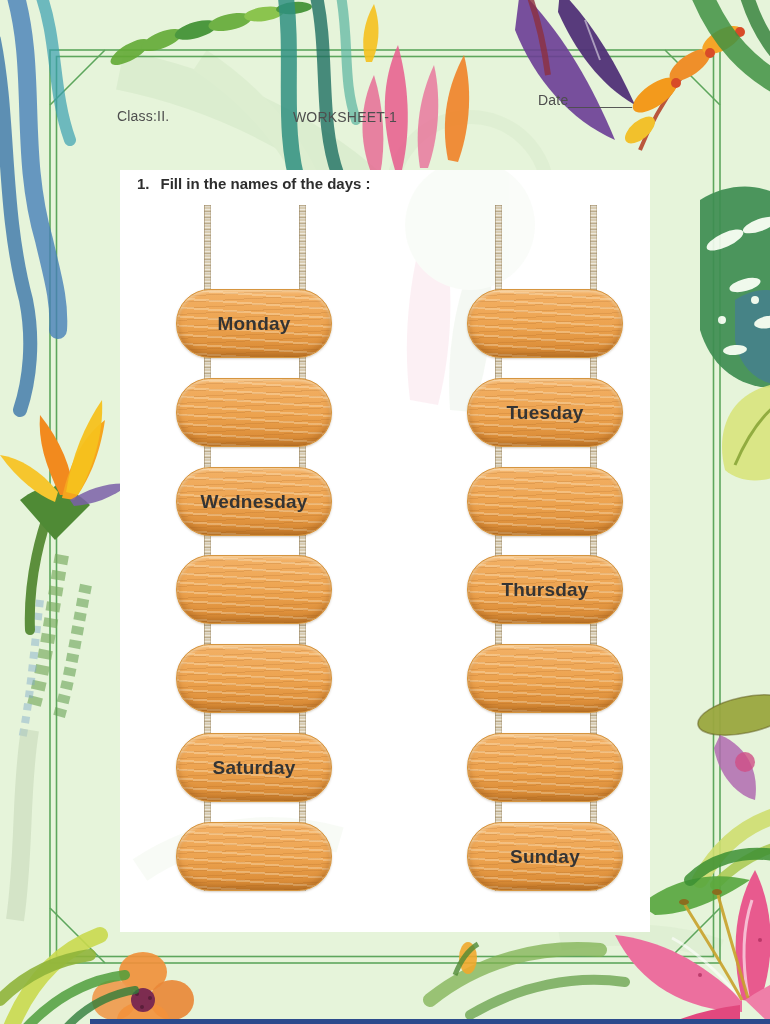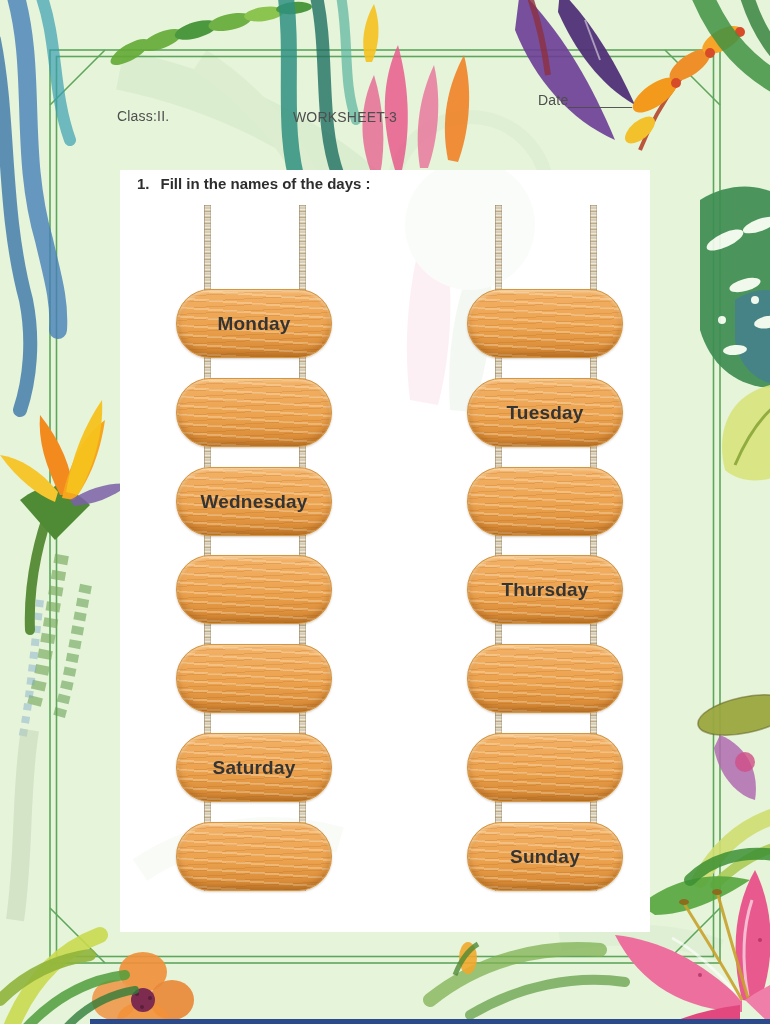--- a/index.html
+++ b/index.html
@@ -227,21 +227,21 @@
         <path d="M290,230 C280,150 295,80 315,20 C335,90 335,170 318,235 Z" fill="#e8719a"></path>
         <path d="M330,240 C325,170 340,110 365,60 C378,130 370,195 352,242 Z" fill="#9cc48e"></path>
         <circle cx="350" cy="55" r="65" fill="#cfe6c2"></circle>
         <path d="M20,700 C80,660 150,650 220,670" stroke="#b9d8aa" stroke-width="26" fill="none"></path>
       </g>
     </svg>
   </div>
 
   <div class="hdr hdr-class">Class:II.</div>
   <div class="hdr hdr-topic">
-    <div>WORKSHEET-3</div>
+    <div>WORKSHEET-1</div>
   </div>
   <div class="hdr hdr-date">Date________</div>
 
   <div class="question">
     <span class="q-num">1.</span>
     <span class="q-text">Fill in the names of the days :</span>
   </div>
 
   <div class="ladder ladder-left">
     <div class="rope rope-a"></div>

